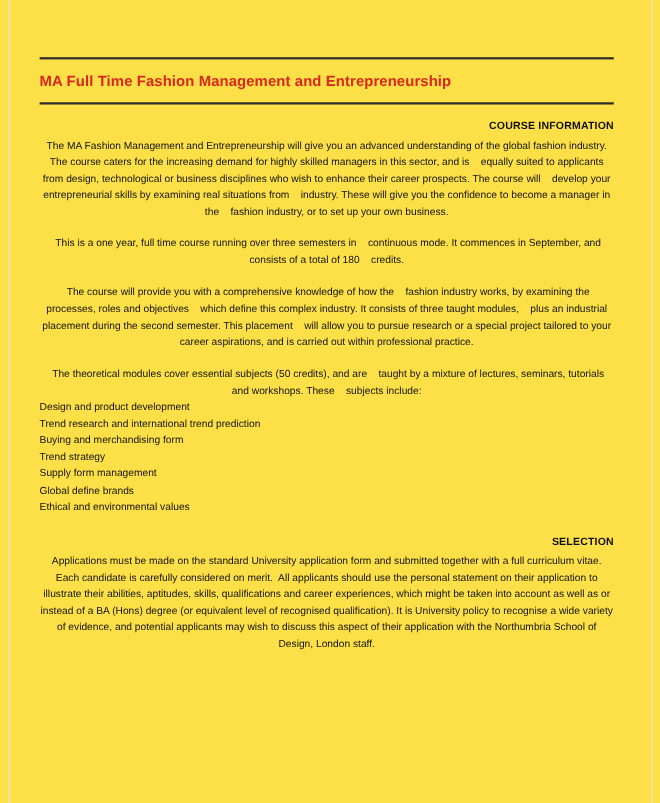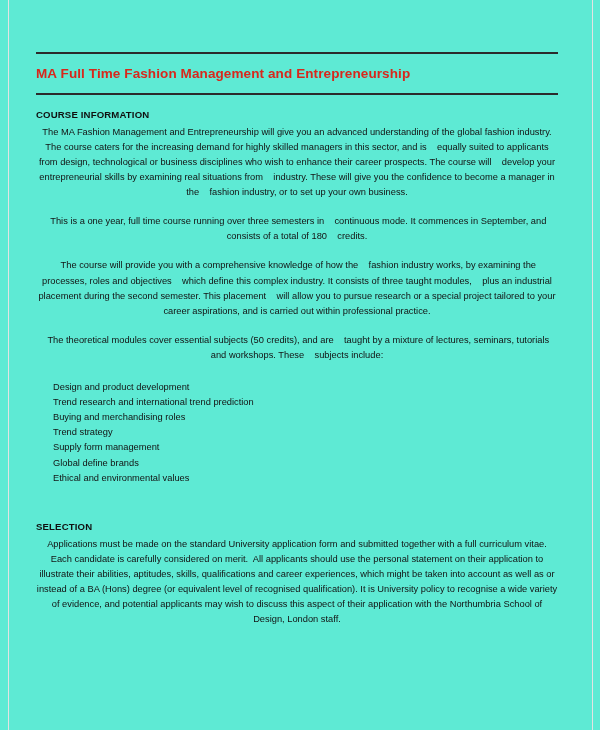--- a/index.html
+++ b/index.html
@@ -11,21 +11,21 @@
     height: 730px;
     background: #ffffff;
     font-family: "Liberation Sans", sans-serif;
     overflow: hidden;
   }
 
   #page {
     position: relative;
     width: 600px;
     height: 730px;
-    background: #5eead4;
+    background: #fde047;
     box-sizing: border-box;
   }
 
   
   .page-edge-left {
     position: absolute;
     left: 8px;
     top: 0;
     width: 1px;
     height: 730px;
@@ -67,37 +67,38 @@
     white-space: nowrap;
   }
 
   .section-heading {
     font-weight: bold;
     font-size: 9.6px;
     color: #101010;
     letter-spacing: 0.15px;
     margin: 0;
     line-height: 1.25;
+    text-align: right;
   }
 
   .para {
     font-size: 9.3px;
     color: #121212;
     line-height: 15.1px;
     margin: 0;
     text-align: center;
     white-space: pre-wrap;
     word-spacing: 0px;
   }
 
   .list-block {
     font-size: 9.3px;
     color: #121212;
     line-height: 15.1px;
-    margin: 17px;
+    margin: 0;
     padding: 0;
     list-style: none;
   }
   .list-block li {
     margin: 0;
     padding: 0;
     white-space: nowrap;
   }
   .gap-md  { height: 14px; }
   .gap-lg  { height: 18px; }
@@ -135,21 +136,21 @@
 
     <p class="para"> The course will provide you with a comprehensive knowledge of how the    fashion industry works, by examining the processes, roles and objectives    which define this complex industry. It consists of three taught modules,    plus an industrial placement during the second semester. This placement    will allow you to pursue research or a special project tailored to your    career aspirations, and is carried out within professional practice.</p>
 
     <div class="gap-md"></div>
 
     <p class="para"> The theoretical modules cover essential subjects (50 credits), and are    taught by a mixture of lectures, seminars, tutorials and workshops. These    subjects include:</p>
 
     <ul class="list-block">
       <li>Design and product development</li>
       <li>Trend research and international trend prediction</li>
-      <li>Buying and merchandising roles</li>
+      <li>Buying and merchandising form</li>
       <li>Trend strategy</li>
       <li>Supply form management</li>
       <li>Global define brands</li>
       <li>Ethical and environmental values</li>
     </ul>
 
     <div class="gap-lg"></div>
 
     <h2 class="section-heading">SELECTION</h2>
 

